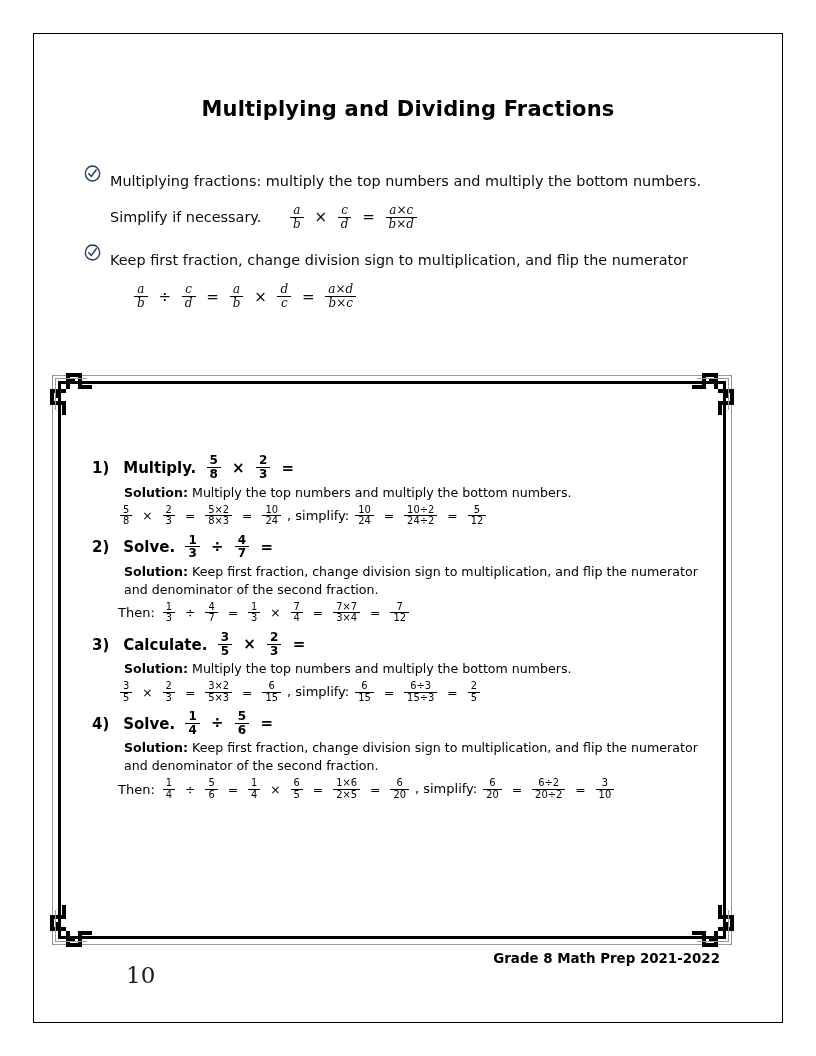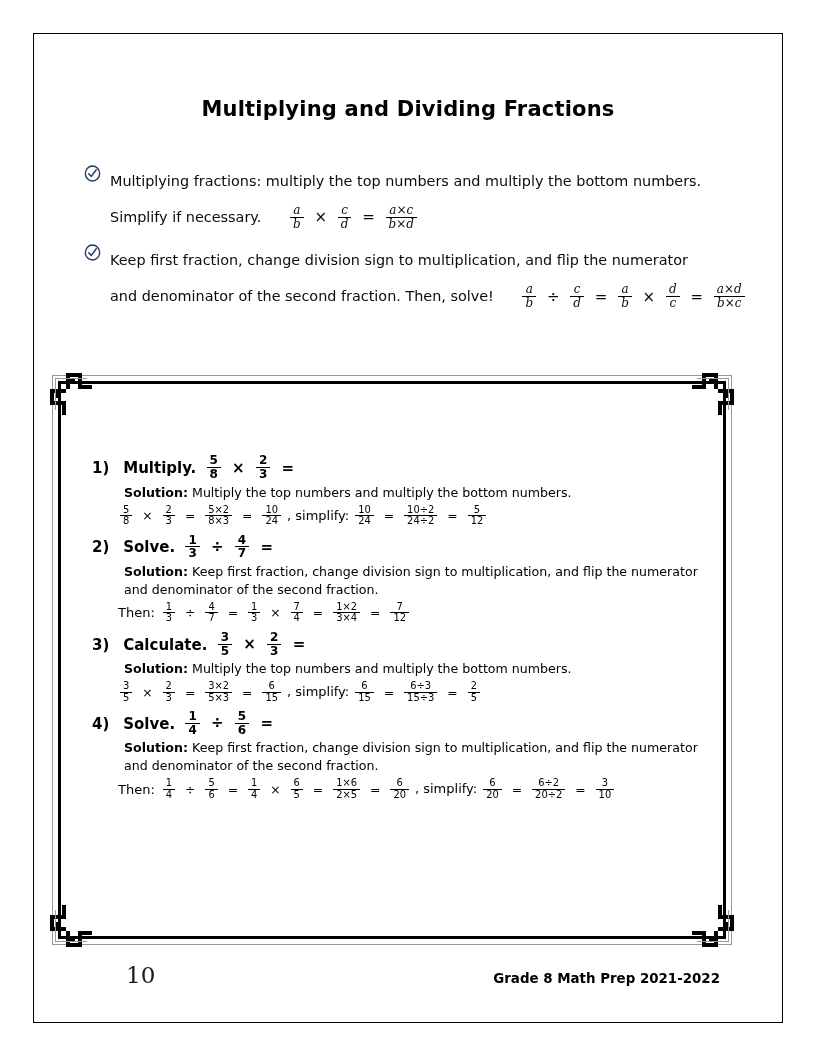--- a/index.html
+++ b/index.html
@@ -197,21 +197,21 @@
     position: absolute;
     left: 126px;
     top: 962px;
     font-family: "DejaVu Serif", serif;
     font-size: 23px;
     color: #1a1a1a;
   }
   .footer-note {
     position: absolute;
     right: 96px;
-    top: 971px;
+    top: 951px;
     font-family: "DejaVu Sans", sans-serif;
     font-size: 13.4px;
     font-weight: bold;
     text-align: center;
   }
 </style>
 </head>
 <body>
 
 <div class="page-border"></div>
@@ -251,21 +251,20 @@
 
   <div class="note-block">
     <span class="bullet-icon">
       <svg width="17" height="17" viewBox="0 0 20 20">
         <ellipse cx="10" cy="10" rx="8.4" ry="8.8" fill="none" stroke="#1f3864" stroke-width="1.6"></ellipse>
         <path d="M5.6 10.4 L8.6 13.4 L14.4 5.6" fill="none" stroke="#1f3864" stroke-width="1.7" stroke-linecap="round" stroke-linejoin="round"></path>
       </svg>
     </span>
     <div class="note-line cont">Keep first fraction, change division sign to multiplication, and flip the numerator</div>
     <div class="note-line cont">
-      <span>and denominator of the second fraction. Then, solve!</span>
       <span class="formula">
         <span class="frac">
           <span class="num">a</span>
           <span class="den">b</span>
         </span>
         <span class="op">÷</span>
         <span class="frac">
           <span class="num">c</span>
           <span class="den">d</span>
         </span>
@@ -446,21 +445,21 @@
           <span class="num">1</span>
           <span class="den">3</span>
         </span>
         <span class="op">×</span>
         <span class="frac">
           <span class="num">7</span>
           <span class="den">4</span>
         </span>
         <span class="op">=</span>
         <span class="frac">
-          <span class="num">1×2</span>
+          <span class="num">7×7</span>
           <span class="den">3×4</span>
         </span>
         <span class="op">=</span>
         <span class="frac">
           <span class="num">7</span>
           <span class="den">12</span>
         </span>
       </div>
     </div>
 

